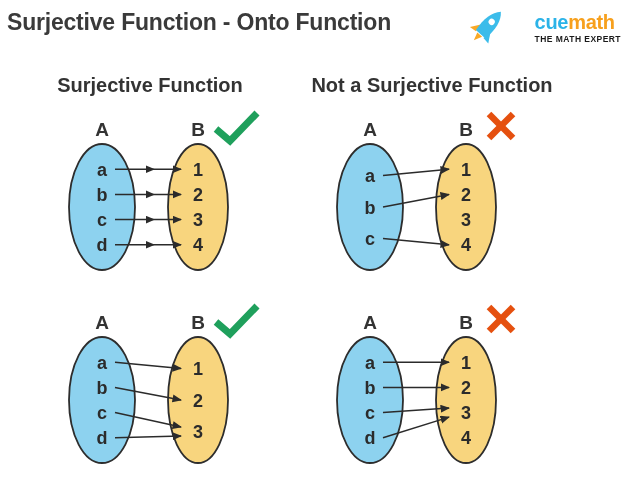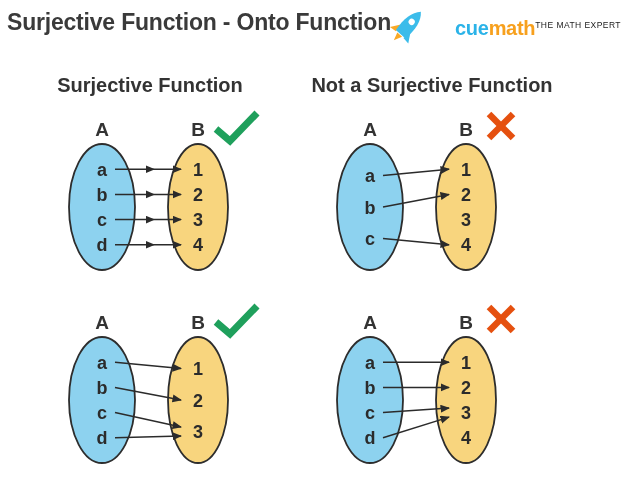--- a/index.html
+++ b/index.html
@@ -26,27 +26,27 @@
     margin: 1px;
   }
   .logo {
     position: absolute;
     right: 4px;
     top: 4px;
     display: flex;
     align-items: center;
     gap: 4px;
   }
-  .logo-text { display: flex; flex-direction: row; line-height: 1; margin-left: 20px; }
+  .logo-text { display: flex; flex-direction: column; line-height: 1; margin-left: 20px; }
   .brand-line { font-size: 20px; font-weight: 700; letter-spacing: -0.3px; }
   .brand-cue { color: #2bb3e8; }
   .brand-math { color: #f7a01d; }
   .brand-tagline {
     font-size: 8.5px;
-    font-weight: 400;
+    font-weight: 700;
     color: #1a1a1a;
     letter-spacing: 0.45px;
     margin-top: 3px;
   }
   .col-heading {
     position: absolute;
     top: 74px;
     font-size: 20px;
     font-weight: 700;
     color: #333333;

